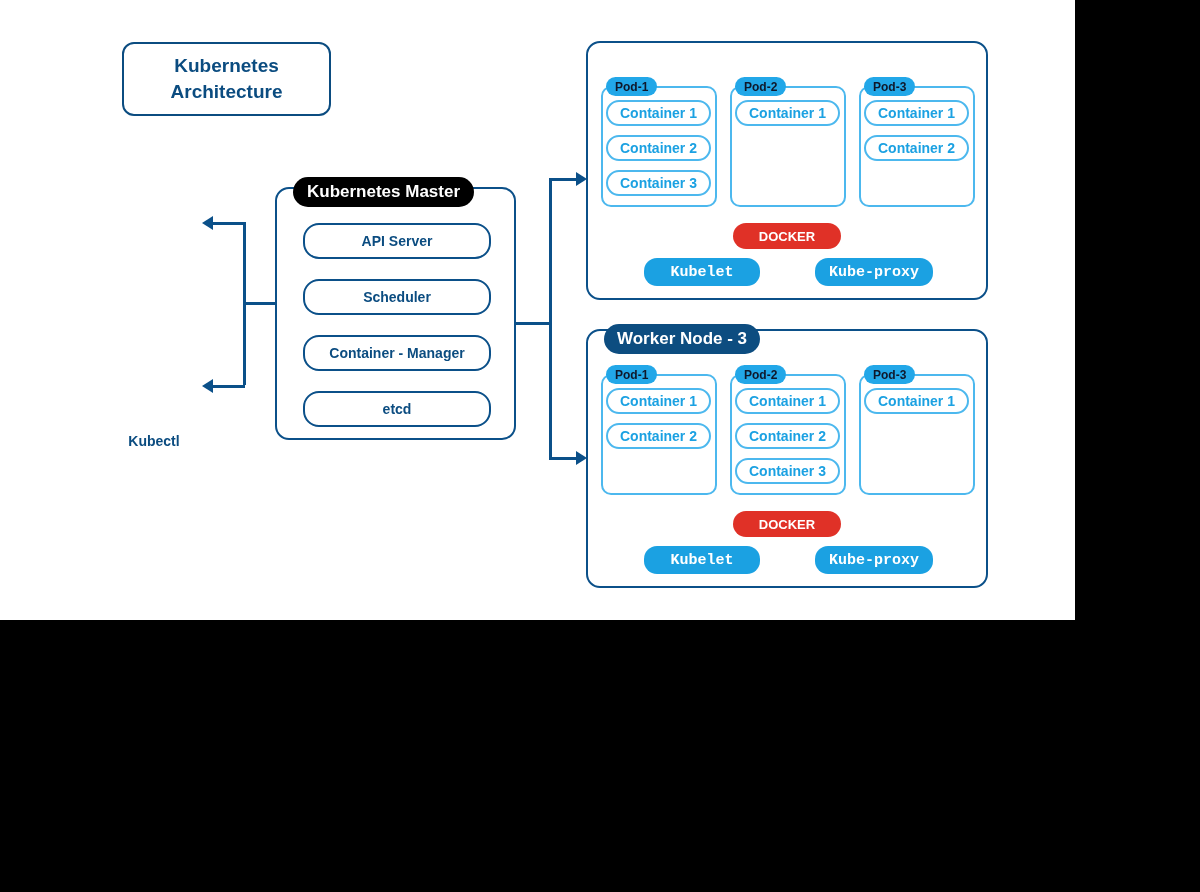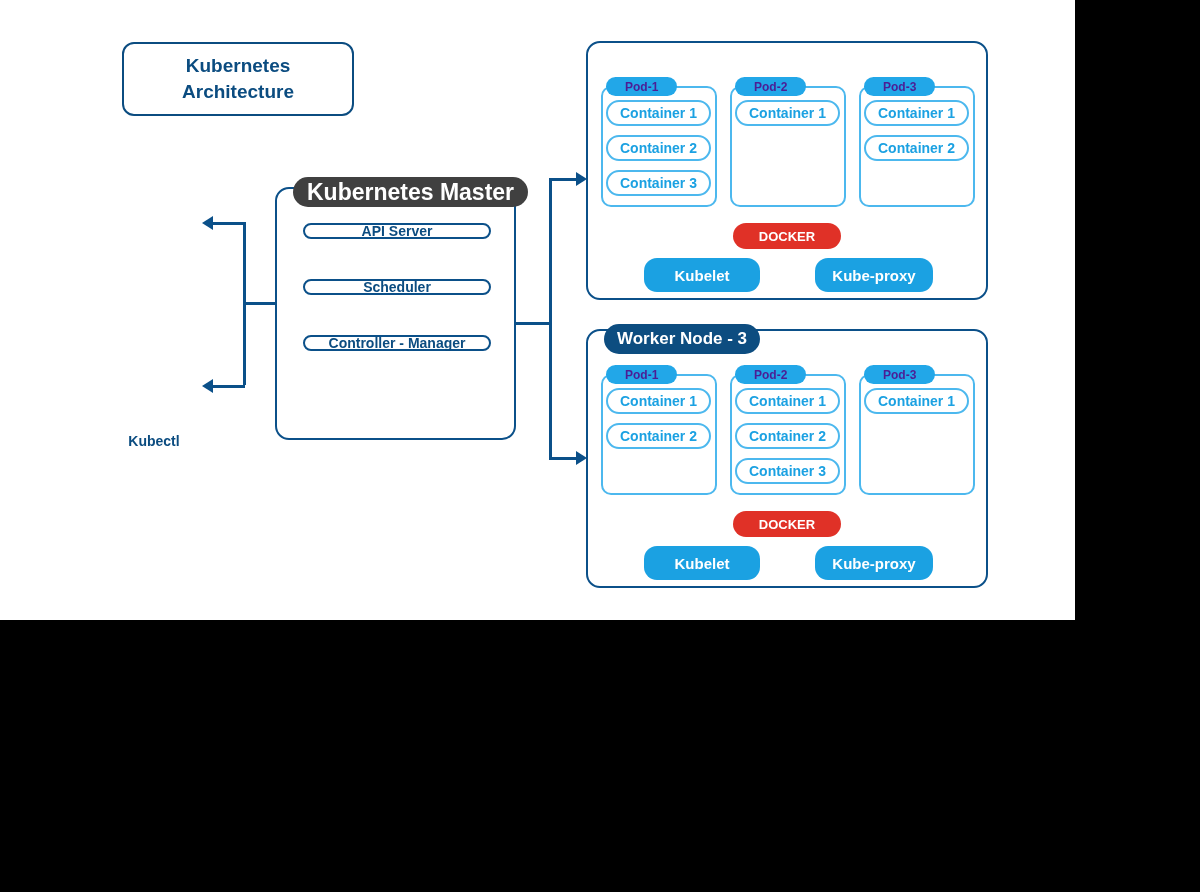--- a/index.html
+++ b/index.html
@@ -18,21 +18,21 @@
     left: 0;
     top: 0;
     width: 1075px;
     height: 620px;
     background: #ffffff;
   }
   .abs { position: absolute; box-sizing: border-box; }
 
   
   #title-box {
-    left: 122px; top: 42px; width: 232px; height: 74px;
+    left: 122px; top: 42px; width: 209px; height: 74px;
     border: 2.5px solid #0b4c80;
     border-radius: 12px;
     background: #ffffff;
     display: flex; flex-direction: column;
     align-items: center; justify-content: center;
     color: #0b4c80;
     font-weight: bold;
     font-size: 19px;
     line-height: 26px;
     text-align: center;
@@ -82,29 +82,29 @@
   #master-box {
     left: 275px; top: 187px; width: 241px; height: 253px;
     border: 2.5px solid #0b5089;
     border-radius: 14px;
     background: #ffffff;
   }
   #master-badge {
     left: 293px; top: 177px;
     height: 30px;
     padding: 0 14px;
-    background: #404040;
+    background: #000000;
     border-radius: 15px;
     color: #ffffff;
     font-weight: bold;
-    font-size: 23px;
+    font-size: 17px;
     display: flex; align-items: center; justify-content: center;
   }
   .master-pill {
-    left: 303px; width: 188px; height: 16px;
+    left: 303px; width: 188px; height: 36px;
     border: 2.5px solid #0b5089;
     border-radius: 16px;
     background: #ffffff;
     color: #0b4c80;
     font-weight: bold;
     font-size: 14px;
     display: flex; align-items: center; justify-content: center;
   }
 
   
@@ -125,24 +125,24 @@
     display: flex; align-items: center; justify-content: center;
   }
   .pod-box {
     width: 116px; height: 121px;
     border: 2px solid #4cb8ee;
     border-radius: 10px;
     background: #ffffff;
   }
   .pod-badge {
     height: 19px;
-    padding: 0 19px;
+    padding: 0 9px;
     background: #22a7e8;
     border-radius: 10px;
-    color: #4c1d95;
+    color: #0f172a;
     font-weight: bold;
     font-size: 12px;
     display: flex; align-items: center; justify-content: center;
   }
   .container-pill {
     width: 105px; height: 26px;
     border: 2px solid #4cb8ee;
     border-radius: 13px;
     background: #ffffff;
     color: #1ba1e2;
@@ -154,27 +154,27 @@
   .docker-pill {
     width: 108px; height: 26px;
     background: #e03127;
     border-radius: 13px;
     color: #ffffff;
     font-weight: bold;
     font-size: 13px;
     display: flex; align-items: center; justify-content: center;
   }
   .svc-pill {
-    height: 34px;
+    height: 28px;
     background: #1ba1e2;
     border-radius: 13px;
     color: #ffffff;
     font-weight: bold;
     font-size: 15px;
-    display: flex; align-items: center; justify-content: center;
+    display: flex; align-items: center; justify-content: center; font-family: Liberation Mono, monospace;
   }
 </style>
 </head>
 <body>
 
 <div id="canvas">
 
   <div class="abs" id="title-box">
     <span>Kubernetes</span>
     <span>Architecture</span>
@@ -189,21 +189,22 @@
   <div class="abs line-v" style="left:243px; top:222px; height:163px;"></div>
   <div class="abs line-h" style="left:212px; top:222px; width:33px;"></div>
   <div class="abs arrow-left" style="left:202px; top:216px;"></div>
   <div class="abs line-h" style="left:212px; top:385px; width:33px;"></div>
   <div class="abs arrow-left" style="left:202px; top:379px;"></div>
 
   <div class="abs" id="master-box"></div>
   <div class="abs" id="master-badge">Kubernetes Master</div>
   <div class="abs master-pill" style="top:223px;">API Server</div>
   <div class="abs master-pill" style="top:279px;">Scheduler</div>
-  <div class="abs master-pill" style="top:335px;">Controller - Manager</div>
+  <div class="abs master-pill" style="top:335px;">Container - Manager</div>
+  <div class="abs master-pill" style="top:391px;">etcd</div>
 
   <div class="abs line-h" style="left:516px; top:322px; width:35px;"></div>
   <div class="abs line-v" style="left:549px; top:178px; height:281px;"></div>
   <div class="abs line-h" style="left:549px; top:178px; width:29px;"></div>
   <div class="abs arrow-right" style="left:576px; top:172px;"></div>
   <div class="abs line-h" style="left:549px; top:457px; width:29px;"></div>
   <div class="abs arrow-right" style="left:576px; top:451px;"></div>
 
   <div class="abs node-box" style="left:586px; top:41px;"></div>
 

